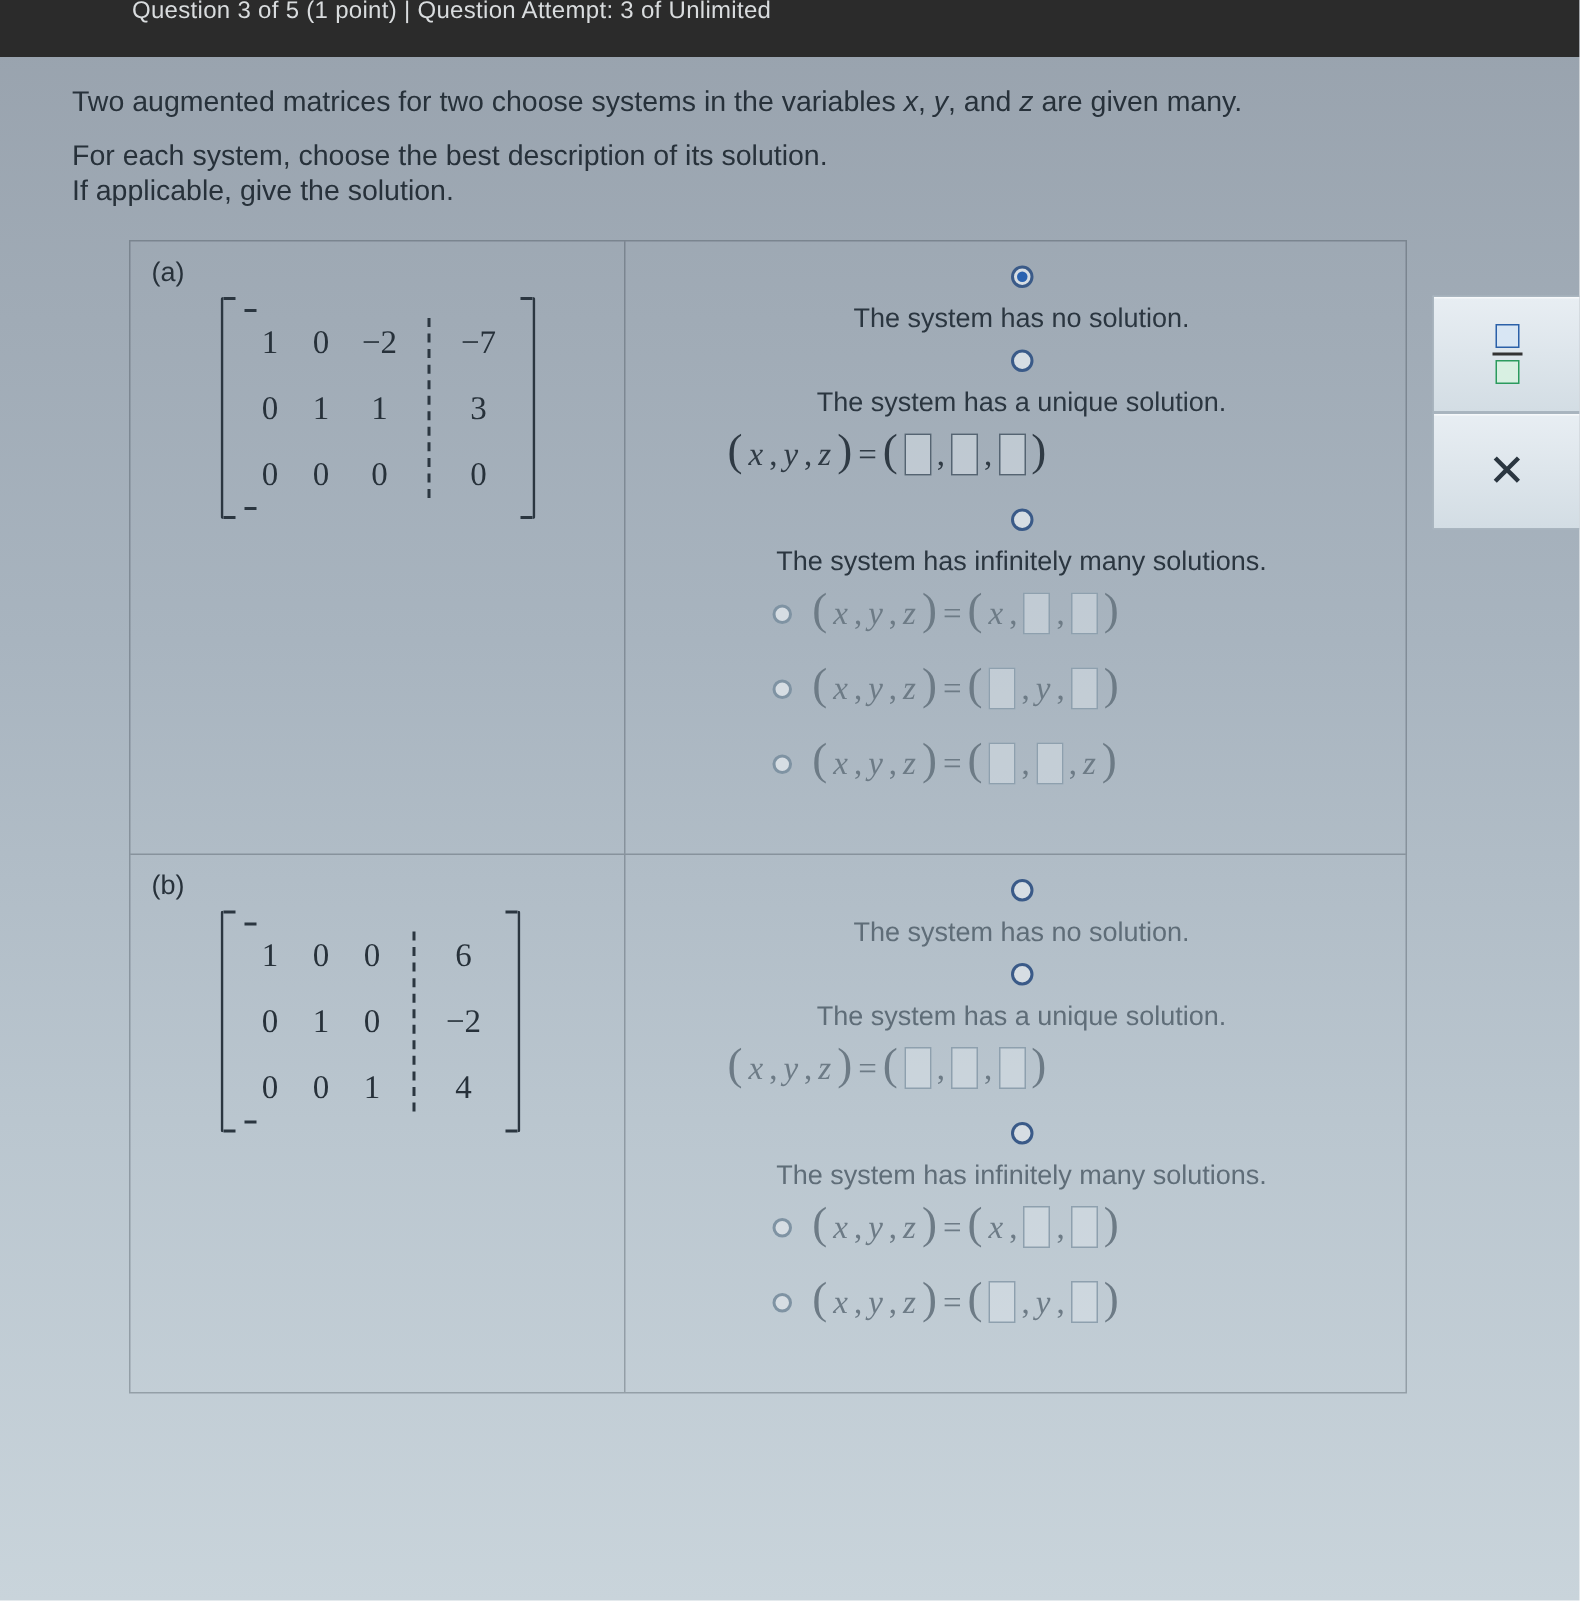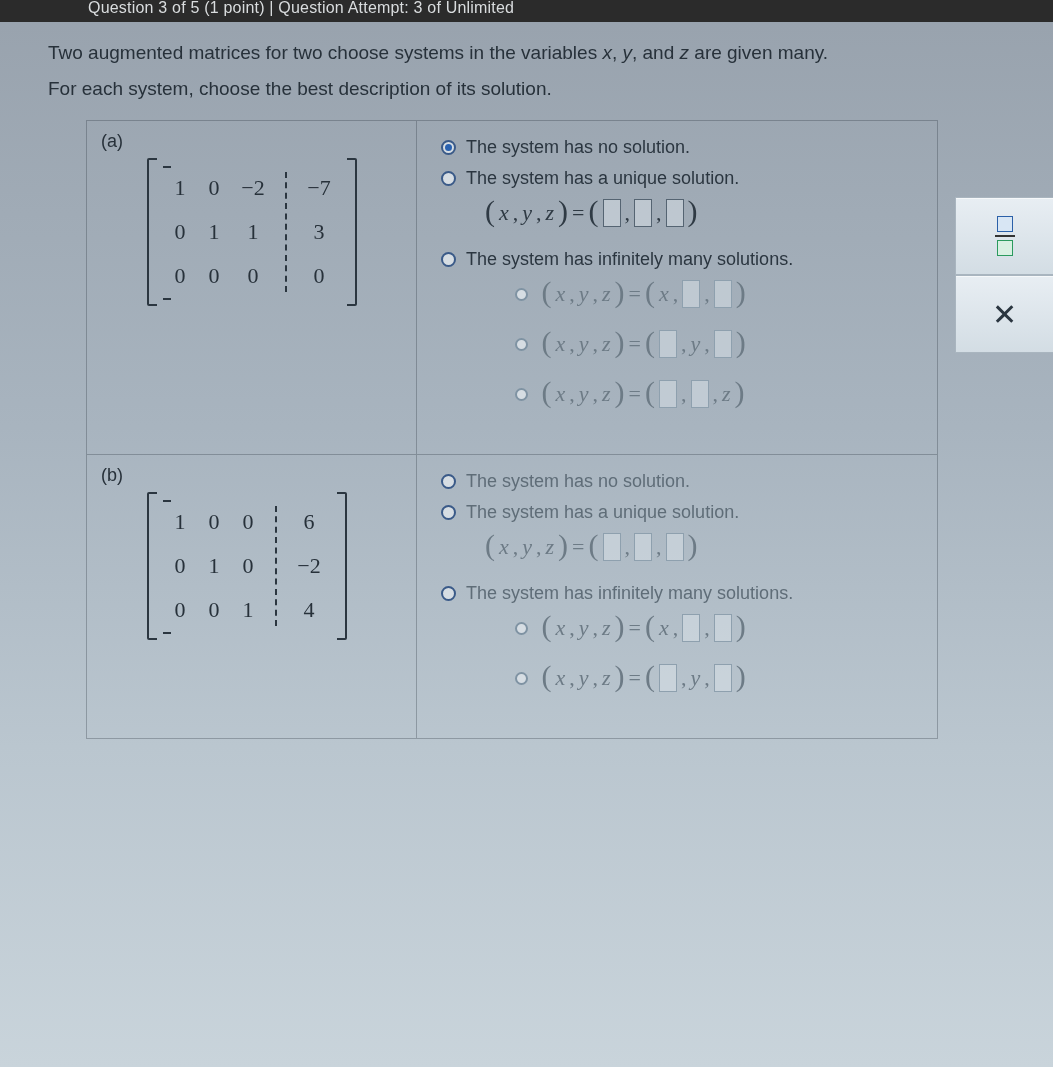--- a/index.html
+++ b/index.html
@@ -11,21 +11,21 @@
     height: 1067px;
     overflow: hidden;
     position: relative;
   }
   .topbar {
     background: #2b2b2b;
     color: #d9dcde;
     font-size: 16px;
     padding: 0 0 6px 88px;
     letter-spacing: 0.2px;
-    height: 22px;
+    height: 38px;
     line-height: 16px;
   }
   .content {
     padding: 18px 40px 0 48px;
     color: #27313a;
   }
   .lead { font-size: 19px; line-height: 1.4; margin-bottom: 10px; }
   .lead .it { font-style: italic; }
   .instr { font-size: 19px; line-height: 1.25; margin-bottom: 20px; }
   .panel {
@@ -77,20 +77,21 @@
   }
   .mbody { display:flex; align-items:center; }
   .mcol { display:flex; flex-direction:column; }
   .opt {
     display: flex;
     align-items: center;
     gap: 10px;
     font-size: 18px;
     margin: 6px 0 10px 0;
     color: #2b3640;
+    flex-direction: column;
   }
   .opt.dim { color: #5f6d78; }
   .radio {
     width: 15px; height: 15px; border-radius: 50%;
     border: 2px solid #3a5a88;
     display: inline-flex; align-items: center; justify-content: center;
     background: #d6dde3;
     flex-shrink: 0;
   }
   .radio.checked::after {
@@ -152,20 +153,21 @@
   <span>|</span>
   <span>Question Attempt: 3 of Unlimited</span>
 </div>
 
 <div class="content">
   <div class="lead">
     <span>Two augmented matrices for two choose systems in the variables </span><span class="it">x</span><span>, </span><span class="it">y</span><span>, and </span><span class="it">z</span><span> are given many.</span><br>
   </div>
   <div class="instr">
     <span>For each system, choose the best description of its solution.</span><br>
+    <span>If applicable, give the solution.</span>
   </div>
 
   <div class="panel">
 
     <div class="row">
       <div class="cell-left">
         <div class="part-label">(a)</div>
         <div class="matrix">
           <span class="mtop-l"></span><span class="mtop-r"></span><span class="mbot-l"></span><span class="mbot-r"></span>
           <div class="mbody">

